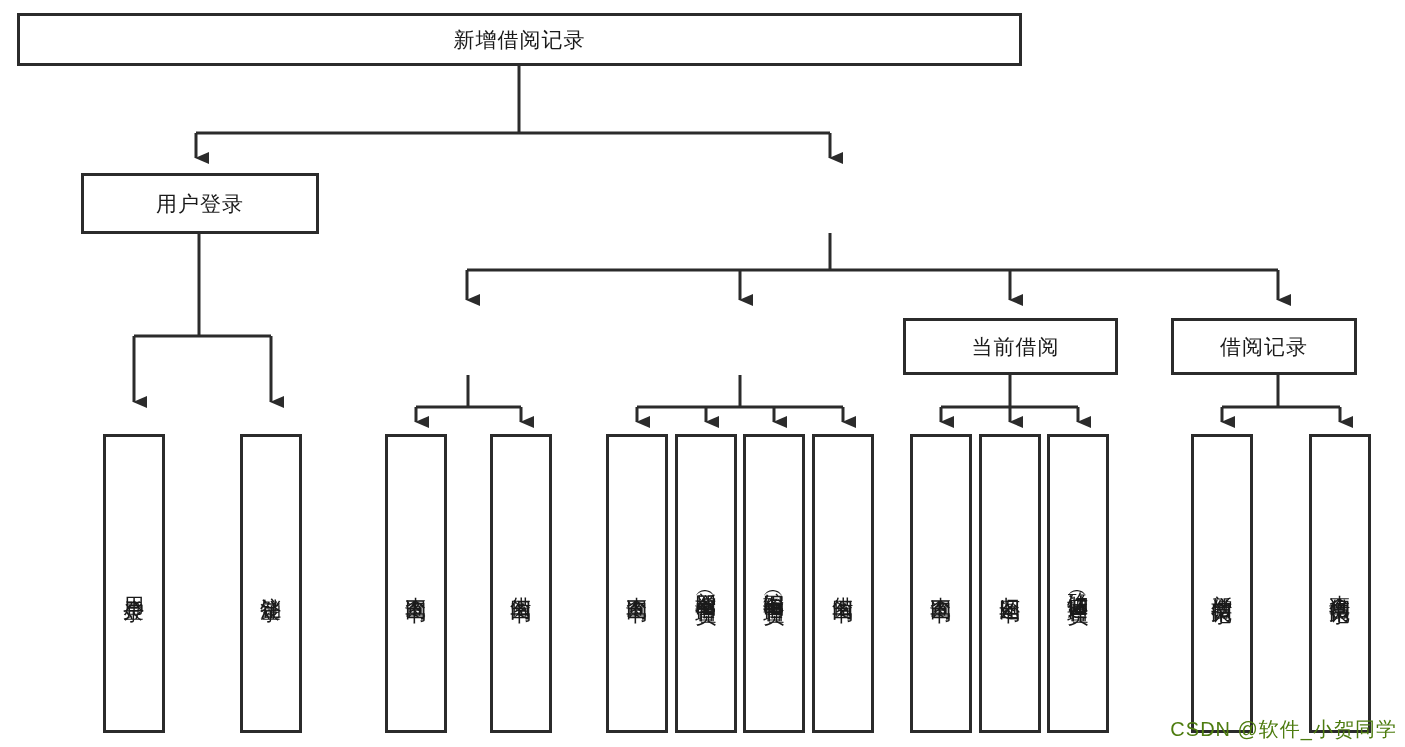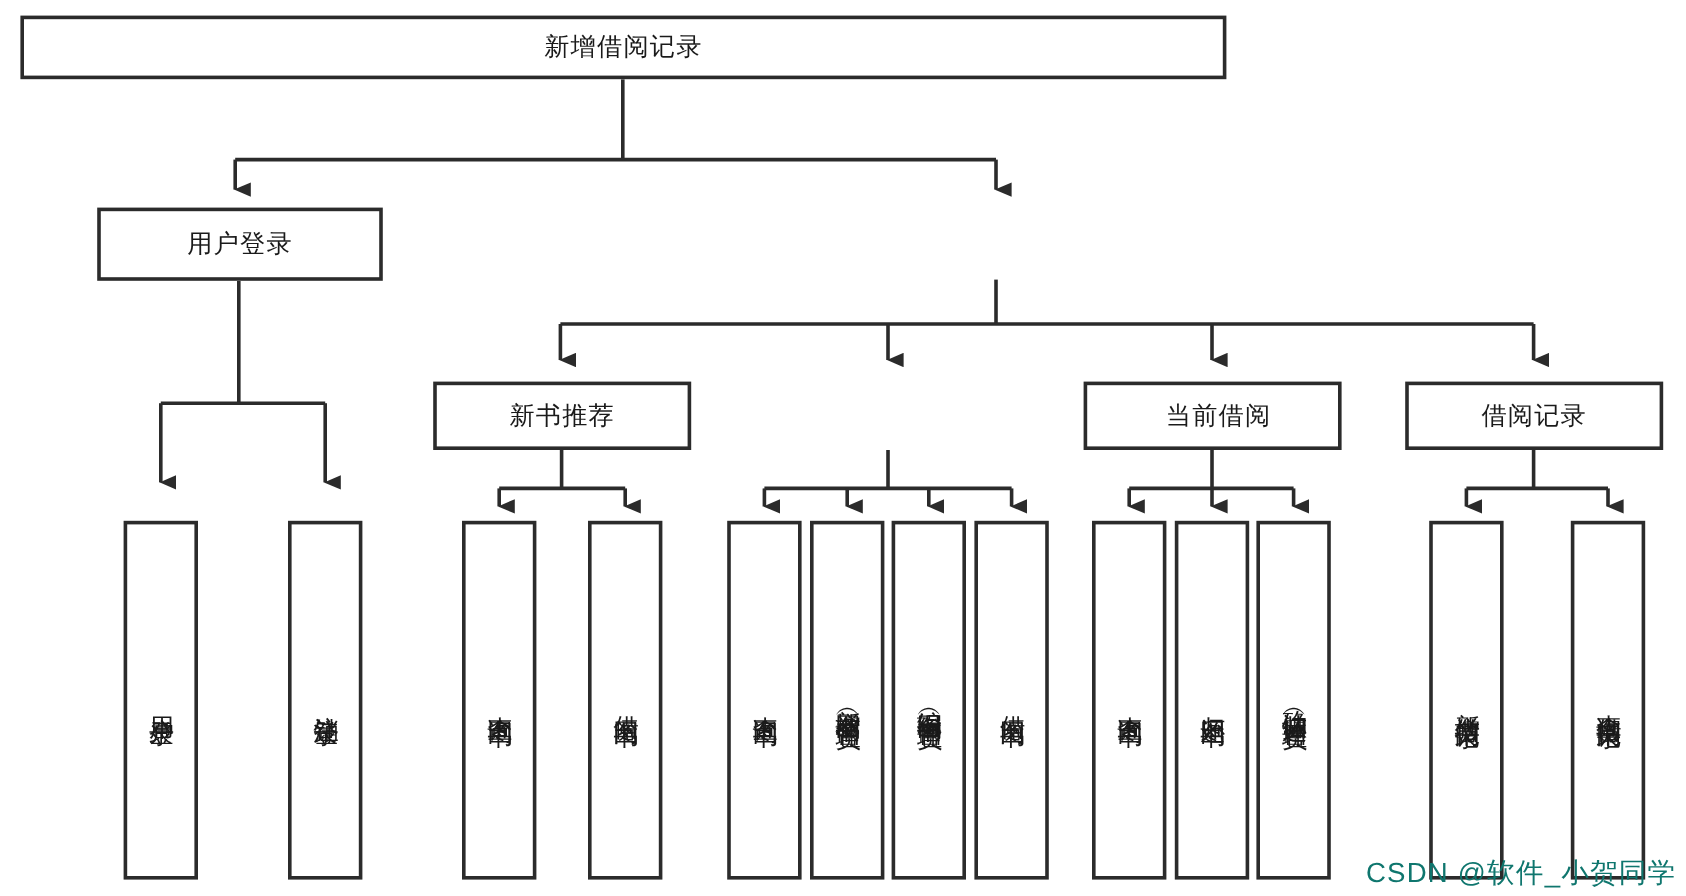--- a/index.html
+++ b/index.html
@@ -54,22 +54,22 @@
   }
   .node.v .vtext {
     writing-mode: vertical-rl;
     text-orientation: upright;
     display: block;
   }
   .watermark {
     position: absolute;
     right: 8px;
     bottom: 4px;
-    font-size: 23px;
-    color: #0f766e;
+    font-size: 20px;
+    color: #4d7c0f;
     letter-spacing: 1px;
     z-index: 3;
     white-space: nowrap;
     font-family: "Liberation Sans", "DejaVu Sans", sans-serif;
   }
 </style>
 </head>
 <body>
 
 <div id="canvas">
@@ -127,30 +127,27 @@
 
   <div class="node h" style="left:17px; top:13px; width:1005px; height:53px;">
     <span>新增借阅记录</span>
   </div>
 
   <div class="node h" style="left:81px; top:173px; width:238px; height:61px;">
     <span>用户登录</span>
   </div>
 
 
-  <div class="node h" style="left:361px; top:318px; width:215px; height:57px;">
-    <span>新书推荐</span>
-  </div>
 
 
   <div class="node h" style="left:903px; top:318px; width:215px; height:57px;padding-left:10px;">
     <span>当前借阅</span>
   </div>
 
-  <div class="node h" style="left:1171px; top:318px; width:215px; height:57px;">
+  <div class="node h" style="left:1171px; top:318px; width:186px; height:57px;">
     <span>借阅记录</span>
   </div>
 
   <div class="node v" style="left:103px; top:434px; width:62px; height:299px;">
     <span class="vtext">用户登录</span>
   </div>
 
   <div class="node v" style="left:240px; top:434px; width:62px; height:299px;">
     <span class="vtext">注销登录</span>
   </div>

